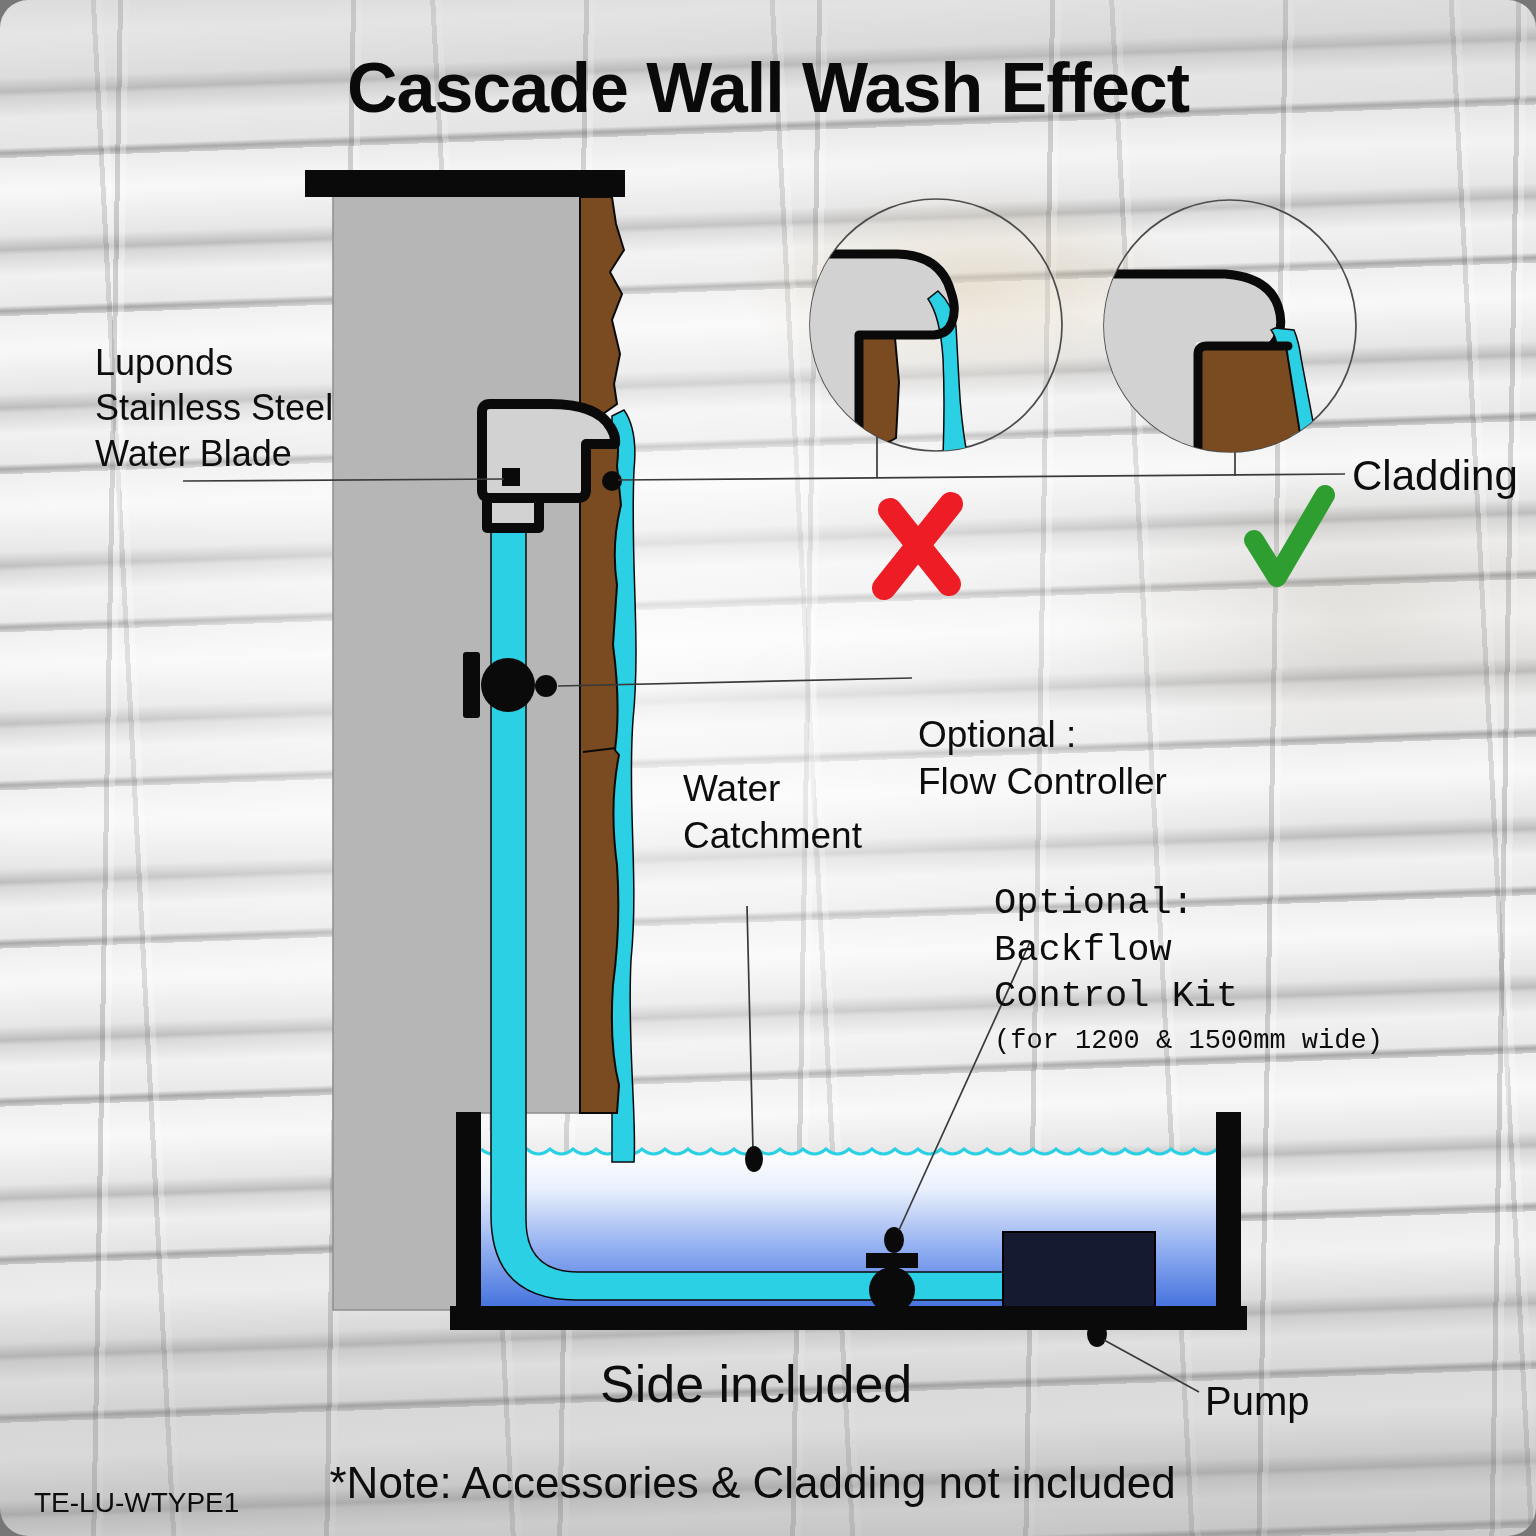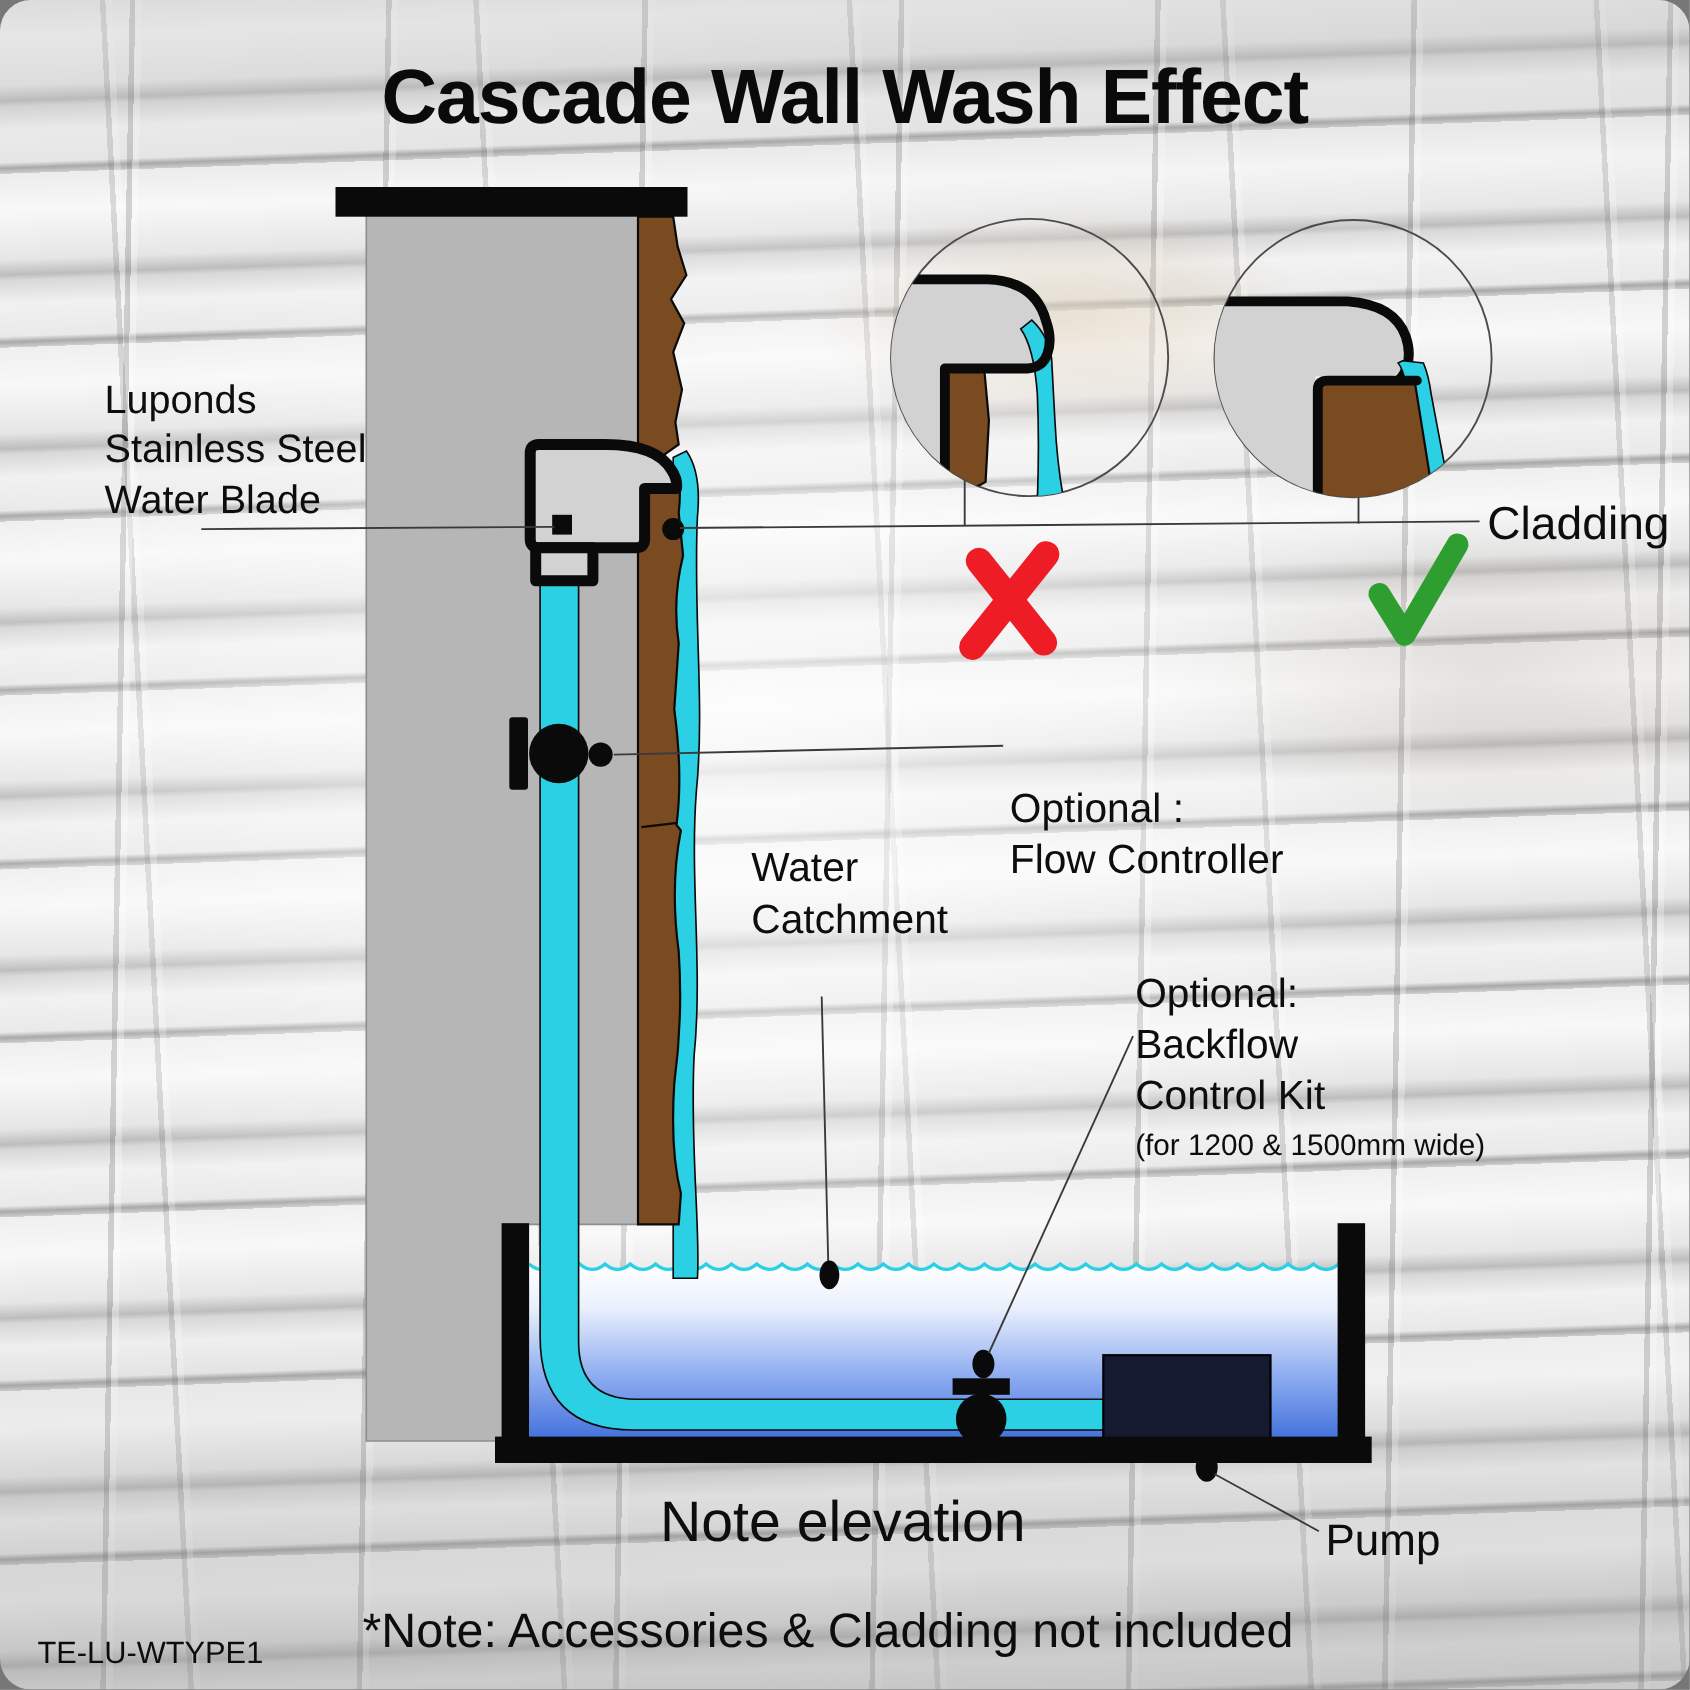--- a/index.html
+++ b/index.html
@@ -159,26 +159,26 @@
   <div class="lbl" style="left:918px;top:676px;margin-top:36px;">
     <div class="big">Optional :</div>
     <div class="big">Flow Controller</div>
   </div>
 
   <div class="lbl big" style="left:683px;top:766px;">
     <div>Water</div>
     <div>Catchment</div>
   </div>
 
-  <div class="lbl" style="left:1032px;top:880px;">
+  <div class="lbl" style="left:994px;top:880px;font-family:Liberation Mono, monospace;">
     <div class="big">Optional:</div>
     <div class="big">Backflow</div>
     <div class="big">Control Kit</div>
     <div class="sub">(for 1200 &amp; 1500mm wide)</div>
   </div>
 
-  <div class="lbl sidelbl" style="left:600px;top:1352px;">Note elevation</div>
+  <div class="lbl sidelbl" style="left:600px;top:1352px;">Side included</div>
 
   <div class="lbl pumplbl" style="left:1205px;top:1376px;">Pump</div>
 
   <div class="note">*Note: Accessories &amp; Cladding not included</div>
   <div class="code">TE-LU-WTYPE1</div>
 </div>
 
 </body></html>

